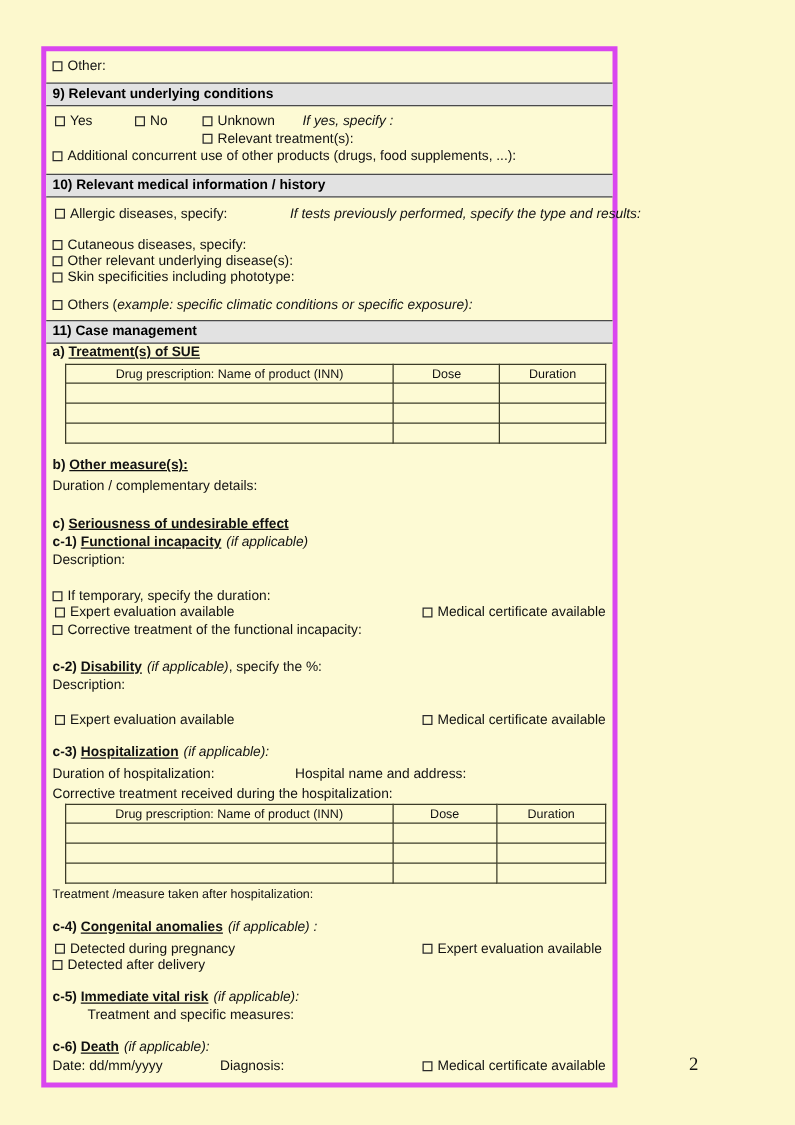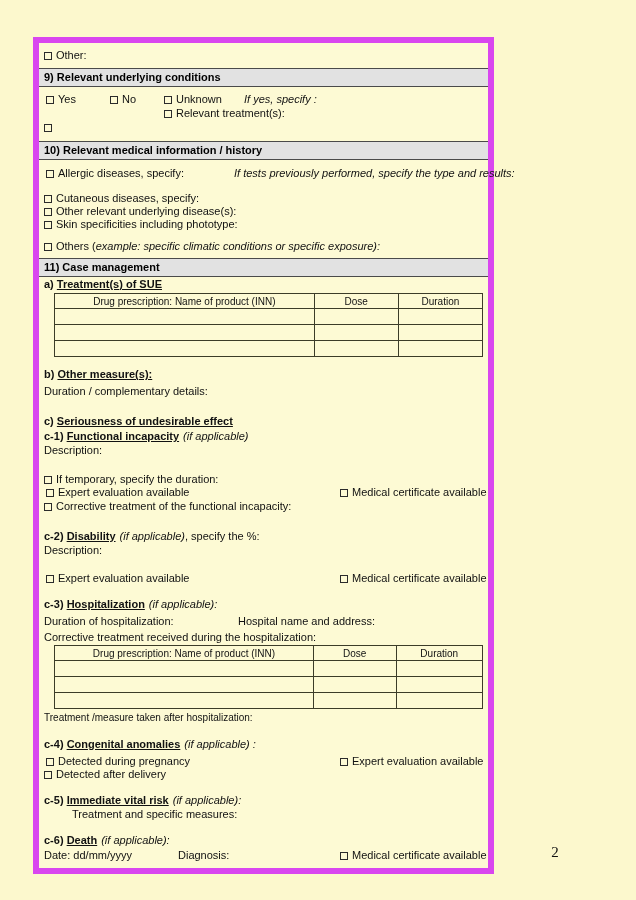--- a/index.html
+++ b/index.html
@@ -19,21 +19,21 @@
     width: 636px;
     height: 900px;
     overflow: hidden;
   }
   
   .form-box {
     position: absolute;
     left: 33px;
     top: 37px;
     width: 461px;
-    border: 6px solid #d946ef;
+    border: 4px solid #d946ef;
     background: #fdfad4;
     box-sizing: border-box;
   }
   
   .sec-head {
     background: #e2e2e2;
     border-top: 1px solid #4a4a4a;
     border-bottom: 1px solid #4a4a4a;
     font-size: 11px;
     font-weight: bold;
@@ -146,21 +146,21 @@
       <div class="row" style="height:14px;">
         <span class="col" style="left:2px;"><span class="cb"></span><span class="cbtext">Yes</span></span>
         <span class="col" style="left:66px;"><span class="cb"></span><span class="cbtext">No</span></span>
         <span class="col" style="left:120px;"><span class="cb"></span><span class="cbtext">Unknown</span></span>
         <span class="col ital" style="left:200px;">If yes, specify :</span>
       </div>
       <div class="row" style="height:14px;">
         <span class="col" style="left:120px;"><span class="cb"></span><span class="cbtext">Relevant treatment(s):</span></span>
       </div>
       <div class="row" style="height:14px;">
-        <span class="cb"></span>
+        <span class="cb"></span><span class="cbtext">Additional concurrent use of other products (drugs, food supplements, ...):</span>
       </div>
     </div>
 
     <div class="sec-head">10) Relevant medical information / history</div>
     <div class="sec-body" style="padding:6px 5px 5px 5px;">
       <div class="row" style="height:14px;">
         <span class="col" style="left:2px;"><span class="cb"></span><span class="cbtext">Allergic diseases, specify:</span></span>
         <span class="col ital" style="left:190px;">If tests previously performed, specify the type and results:</span>
       </div>
       <div class="gap12"></div>

